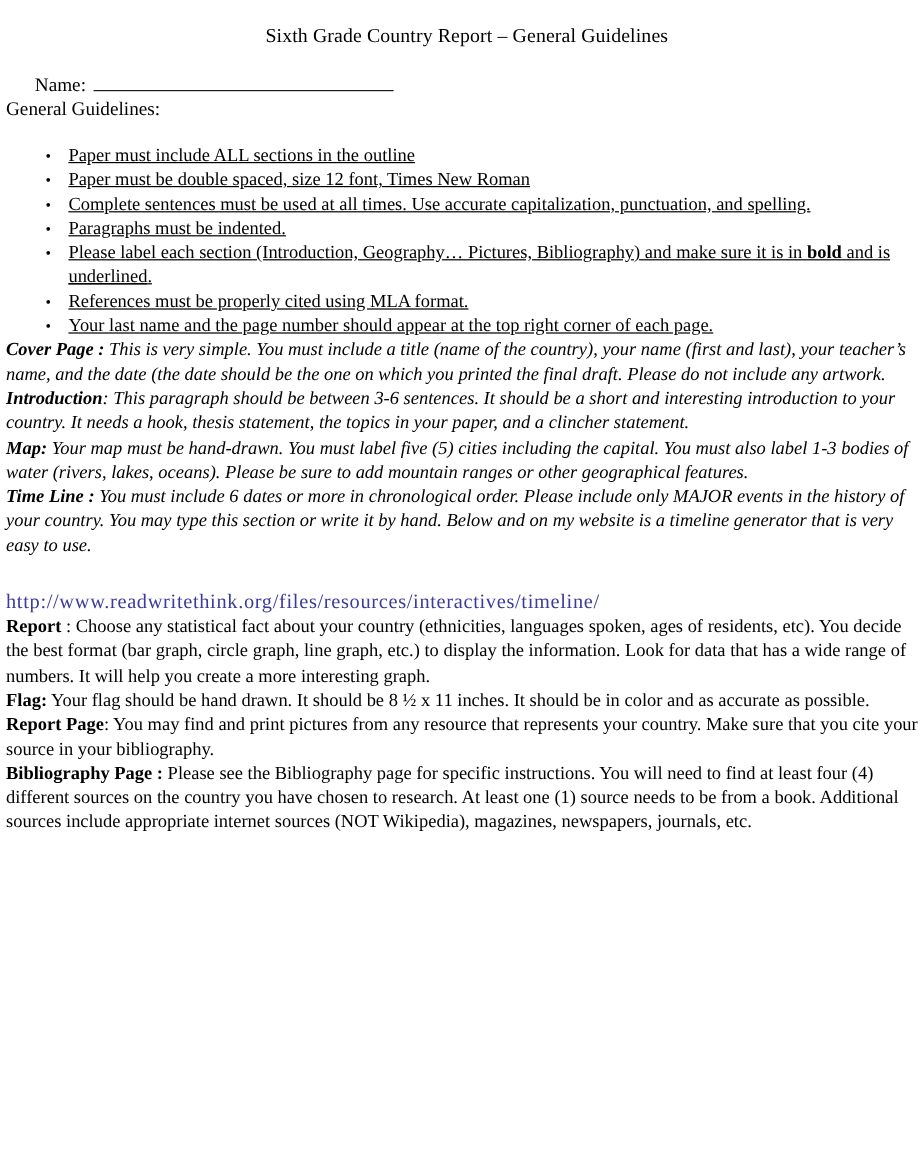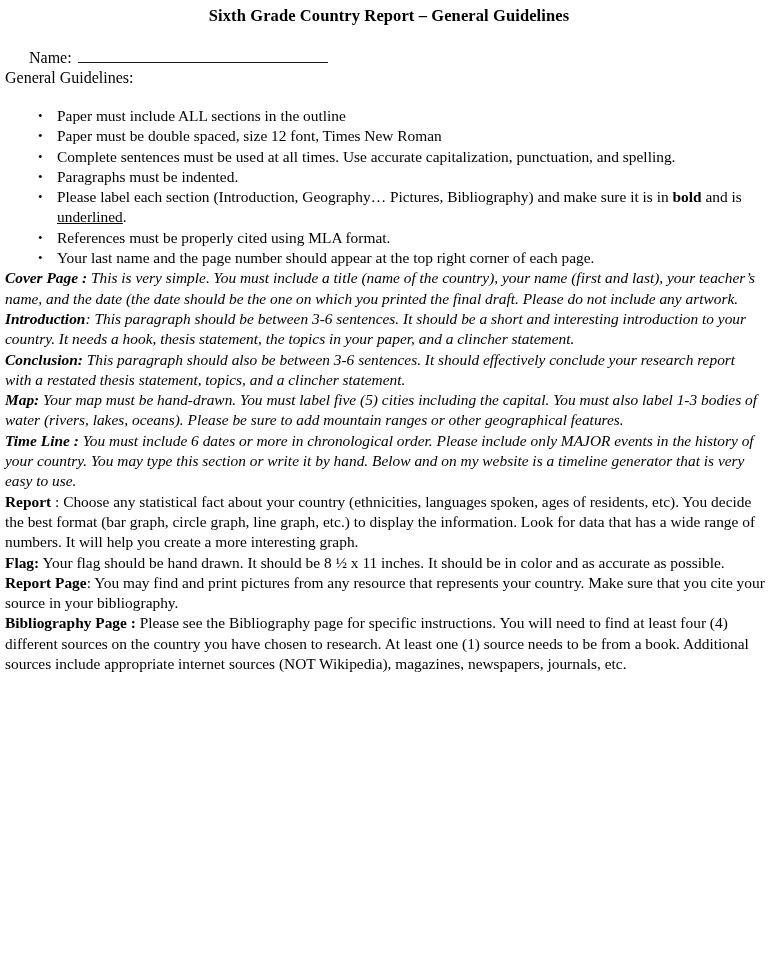--- a/index.html
+++ b/index.html
@@ -17,24 +17,24 @@
   }
   .page {
     position: relative;
     width: 768px;
     height: 962px;
     padding: 0;
     box-sizing: border-box;
   }
   .doc-title {
     text-align: center;
-    font-weight: bold;
+    font-weight: normal;
     font-size: 16.5px;
     line-height: 20px;
-    margin: 6px 0 0 0;
+    margin: 20px 0 0 0;
     padding-left: 10px;
     letter-spacing: 0.1px;
   }
   .body-block {
     margin-left: 5px;
     margin-right: 3px;
   }
   .name-line {
     font-size: 16px;
     line-height: 20px;
@@ -58,20 +58,21 @@
     list-style: none;
     margin: 18px 0 0 0;
     padding: 0;
   }
   ul.guidelines li {
     position: relative;
     font-size: 15.4px;
     line-height: 20.3px;
     padding-left: 52px;
     margin: 0;
+    text-decoration: underline;
   }
   ul.guidelines li::before {
     content: "\2022";
     position: absolute;
     left: 33px;
     top: 0;
     font-size: 13px;
     line-height: 20.3px;
   }
   p.section {
@@ -116,26 +117,26 @@
       <li><span>Paragraphs must be indented.</span></li>
       <li><span>Please label each section (Introduction, Geography… Pictures, Bibliography) and make sure it is in </span><b>bold</b><span> and is </span><u>underlined</u><span>.</span></li>
       <li><span>References must be properly cited using MLA format.</span></li>
       <li><span>Your last name and the page number should appear at the top right corner of each page.</span></li>
     </ul>
 
     <p class="section gap-para"><b>Cover Page :</b><span> This is very simple.  You must include a title (name of the country), your name (first and last), your teacher’s name, and the date (the date should be the one on which you printed the final draft.  Please do not include any artwork.</span></p>
 
     <p class="section gap-para"><b>Introduction</b><span>: This paragraph should be between 3-6 sentences. It should be a short and interesting introduction to your country.  It needs a hook, thesis statement, the topics in your paper, and a clincher statement.</span></p>
 
-    <p class="section gap-para"><b>Conclusion:</b><span>  This paragraph should also be between 3-6 sentences.  It should effectively conclude your research report with a restated thesis statement, topics, and a clincher statement.</span></p>
 
     <p class="section gap-para"><b>Map:</b><span> Your map must be hand-drawn.  You must label five (5) cities including the capital.  You must also label 1-3 bodies of water (rivers, lakes, oceans).  Please be sure to add mountain ranges or other geographical features.</span></p>
 
     <p class="section gap-para"><b>Time Line :</b><span> You must include 6 dates or more in chronological order.  Please include only MAJOR events in the history of your country.  You may type this section or write it by hand.  Below and on my website is a timeline generator that is very easy to use.</span></p>
 
+    <a class="url" href="#">http://www.readwritethink.org/files/resources/interactives/timeline/</a>
 
     <p class="section after-url"><b>Report</b><span> : Choose any statistical fact about your country (ethnicities, languages spoken, ages of residents, etc).  You decide the best format (bar graph, circle graph, line graph, etc.) to display the information.  Look for data that has a wide range of numbers.  It will help you create a more interesting graph.</span></p>
 
     <p class="section gap-small"><b>Flag:</b><span>  Your flag should be hand drawn.  It should be 8 ½ x 11 inches.  It should be in color and as accurate as possible.</span></p>
 
     <p class="section gap-small"><b>Report Page</b><span>:  You may find and print pictures from any resource that represents your country.  Make sure that you cite your source in your bibliography.</span></p>
 
     <p class="section gap-small"><b>Bibliography Page :</b><span> Please see the Bibliography page for specific instructions.  You will need to find at least four (4) different sources on the country you have chosen to research.  At least one (1) source needs to be from a book.  Additional sources include appropriate internet sources (NOT Wikipedia), magazines, newspapers, journals, etc.</span></p>
 
   </div>

